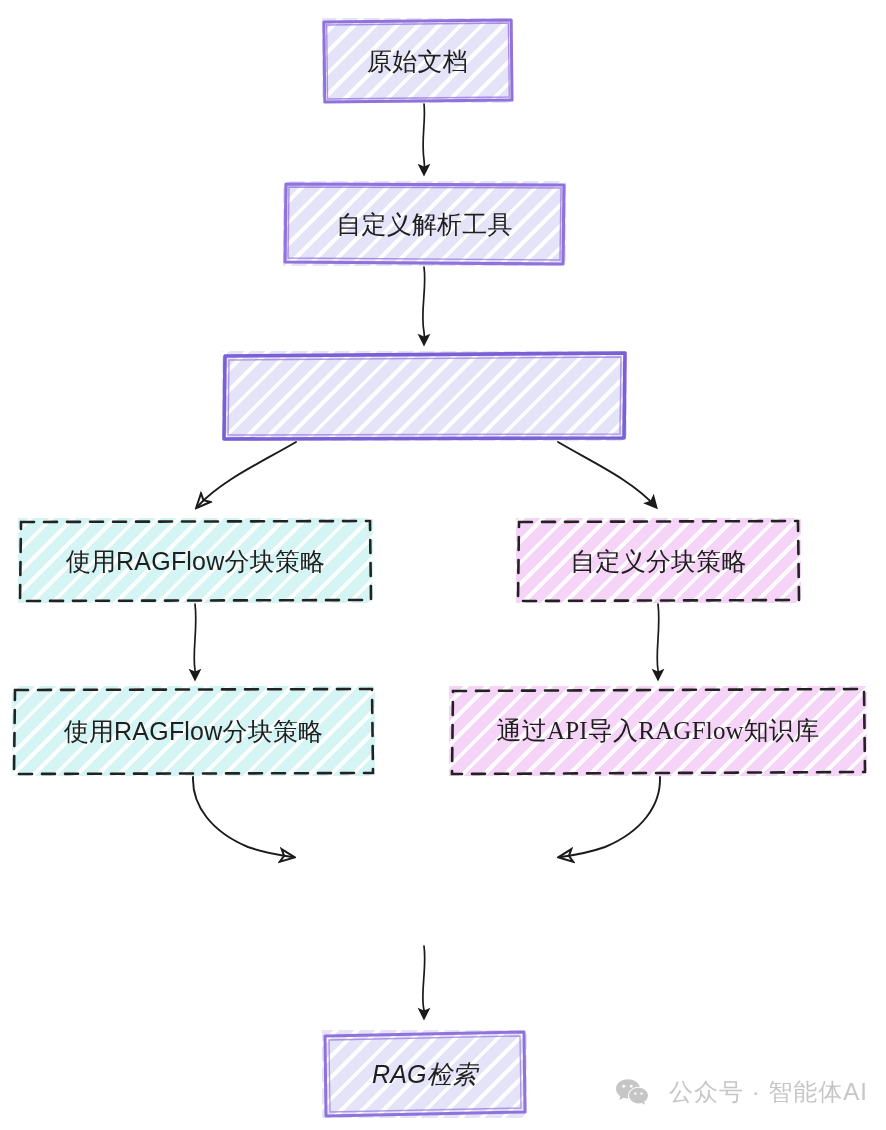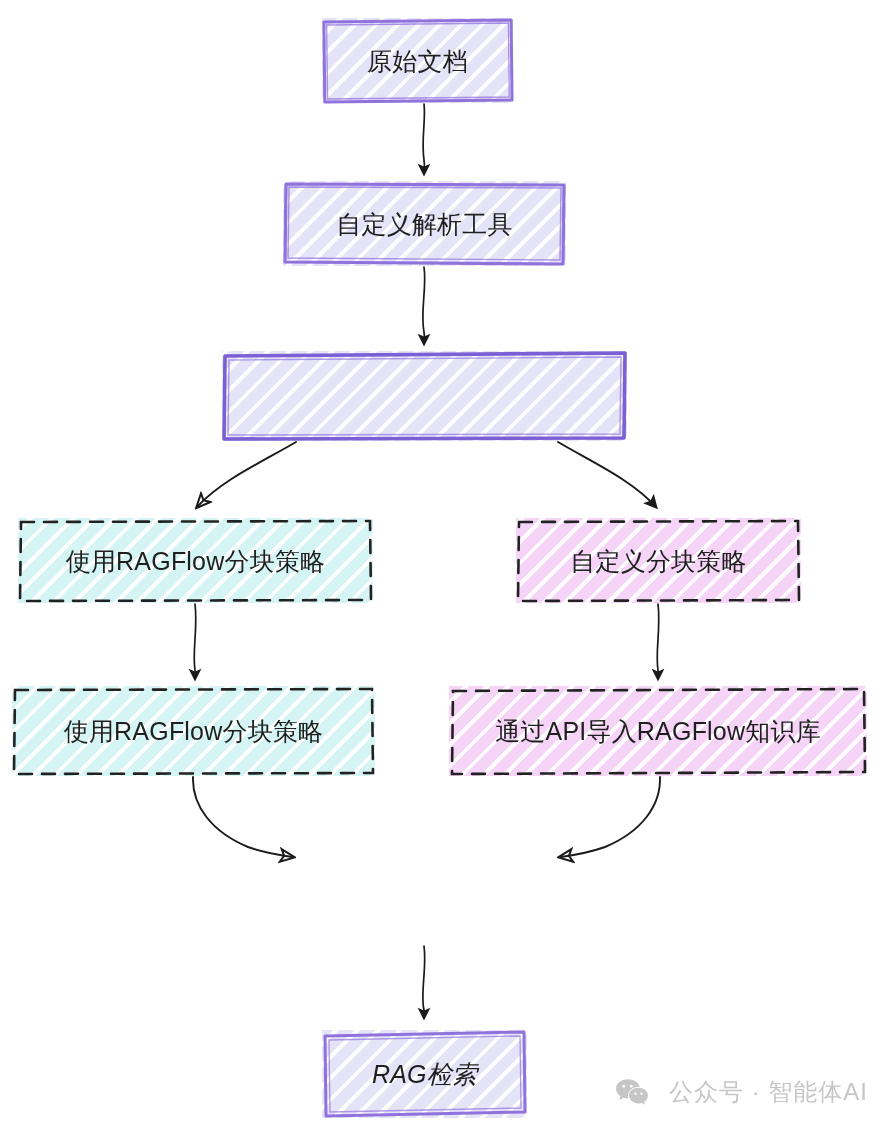--- a/index.html
+++ b/index.html
@@ -173,21 +173,21 @@
   <div class="node theme-cyan" style="left:12px; top:686px; width:363px; height:90px;">
     <span class="hatch"></span>
     <span class="frame">
       <svg viewBox="0 0 363 90" preserveAspectRatio="none">
         <path d="M3,4 L360,3 L361,87 L2,88 Z" fill="none" stroke="#222222" stroke-width="2.6" stroke-dasharray="13 10" stroke-linecap="round"></path>
       </svg>
     </span>
     <span class="label">使用RAGFlow分块策略</span>
   </div>
 
-  <div class="node theme-pink" style="left:449px; top:686px; width:418px; height:90px;">
+  <div class="node theme-pink" style="left:449px; top:686px; width:418px; height:90px;font-family:Liberation Serif, serif;">
     <span class="hatch"></span>
     <span class="frame">
       <svg viewBox="0 0 418 90" preserveAspectRatio="none">
         <path d="M4,5 L415,3 L416,86 L3,88 Z" fill="none" stroke="#222222" stroke-width="2.6" stroke-dasharray="13 10" stroke-linecap="round"></path>
       </svg>
     </span>
     <span class="label">通过API导入RAGFlow知识库</span>
   </div>
 
 

